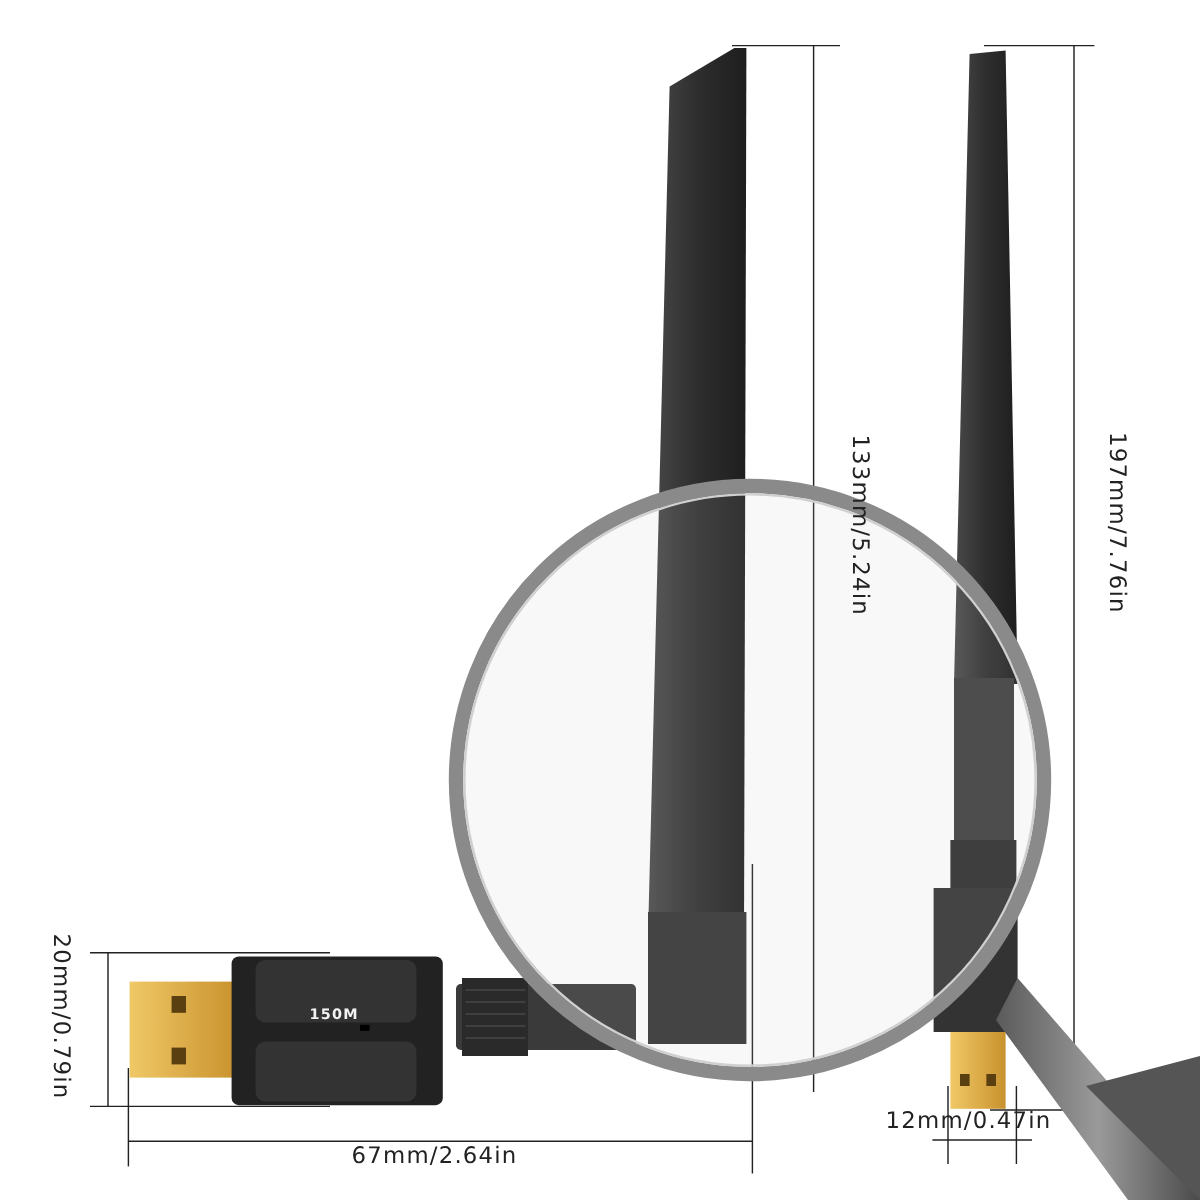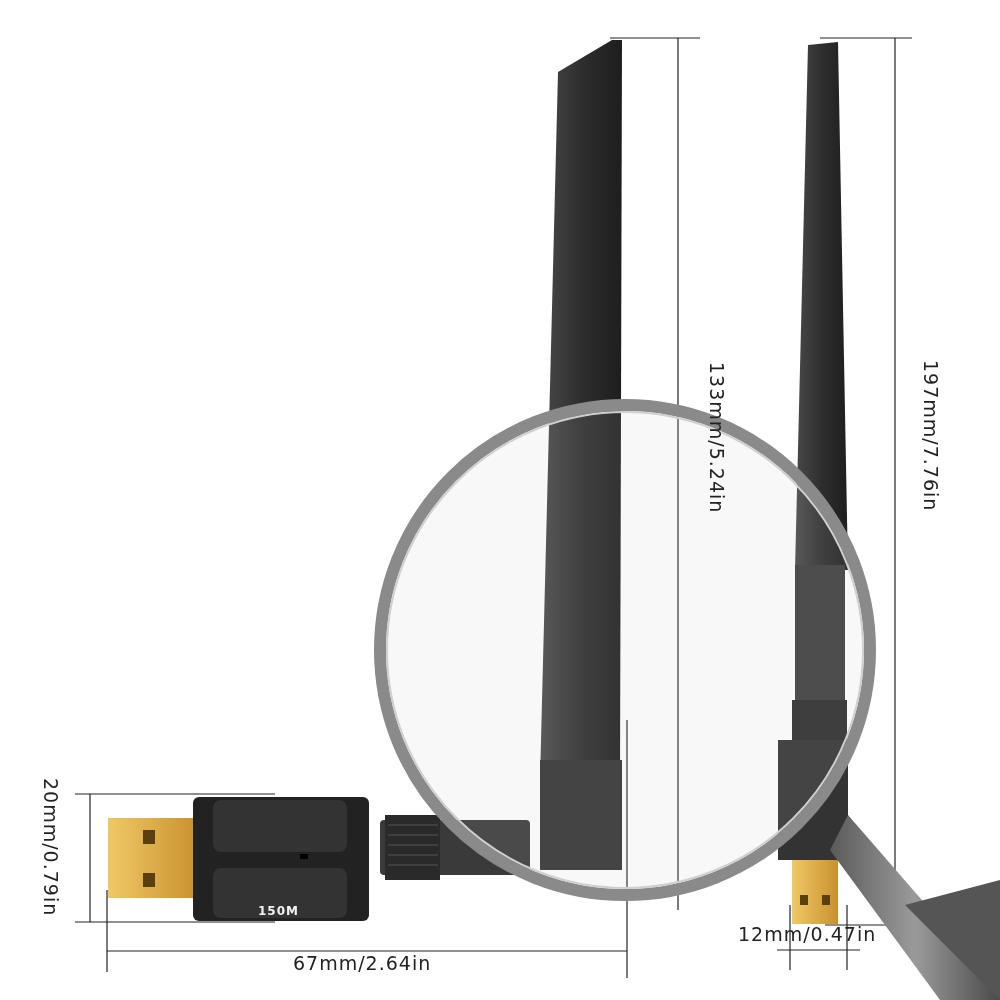--- a/index.html
+++ b/index.html
@@ -82,19 +82,19 @@
   </g>
 
   <g>
     <circle cx="625" cy="650" r="245" fill="rgba(200,200,200,0.12)" stroke="#8a8a8a" stroke-width="12"></circle>
     <circle cx="625" cy="650" r="238" fill="none" stroke="#d0d0d0" stroke-width="2"></circle>
     <path d="M848 815 L1000 990 L1000 1000 L940 1000 L830 850 Z" fill="url(#handleG)"></path>
     <path d="M905 905 L1000 1000 L1000 880 Z" fill="#555"></path>
   </g>
 </svg>
 
-<div class="badge" style="left:258px;top:904px;">150M</div>
+<div class="badge" style="left:258px;top:838px;">150M</div>
 
 <div class="dim vert" style="left:942px;top:360px;">197mm/7.76in</div>
 <div class="dim vert" style="left:728px;top:362px;">133mm/5.24in</div>
 <div class="dim vert" style="left:62px;top:778px;">20mm/0.79in</div>
 <div class="dim" style="left:283px;top:952px;margin-left:10px;">67mm/2.64in</div>
 <div class="dim" style="left:738px;top:923px;text-align:center;">12mm/0.47in</div>
 
 </body></html>

